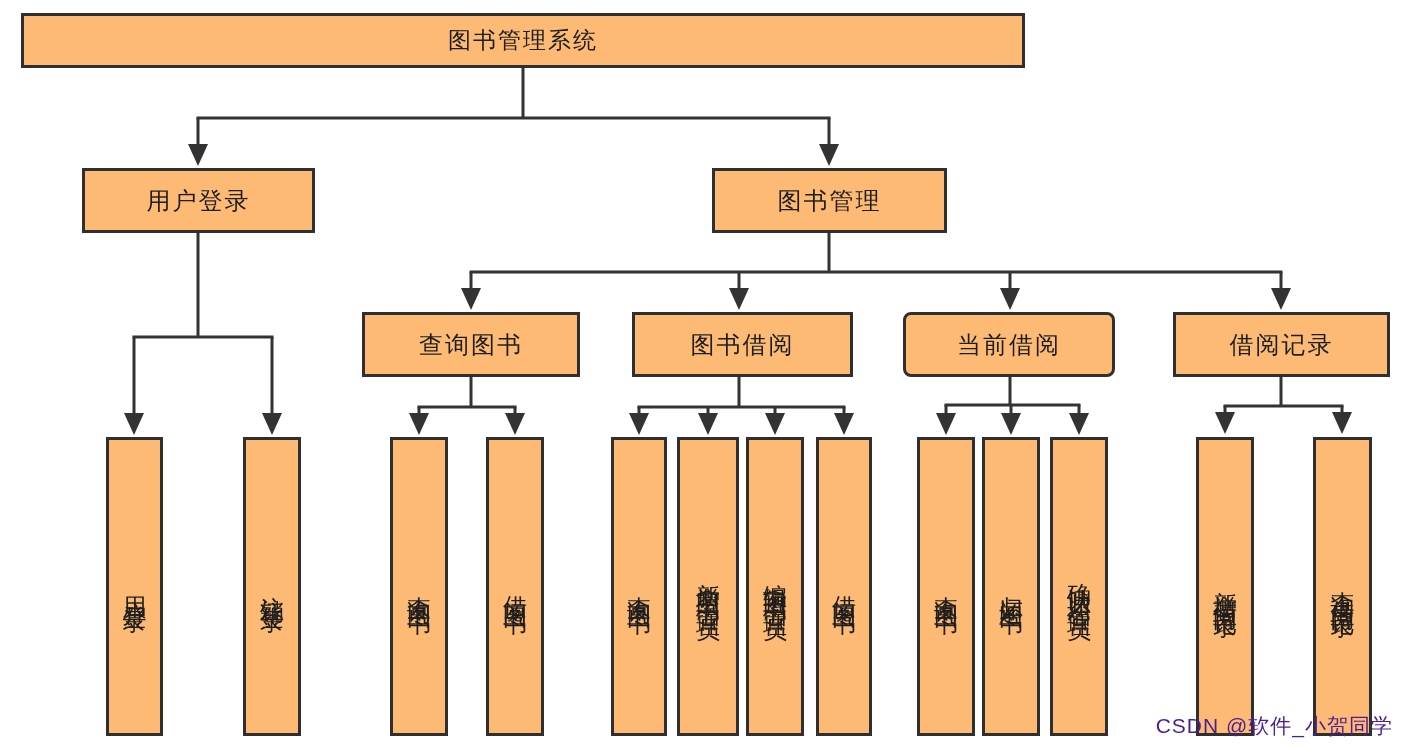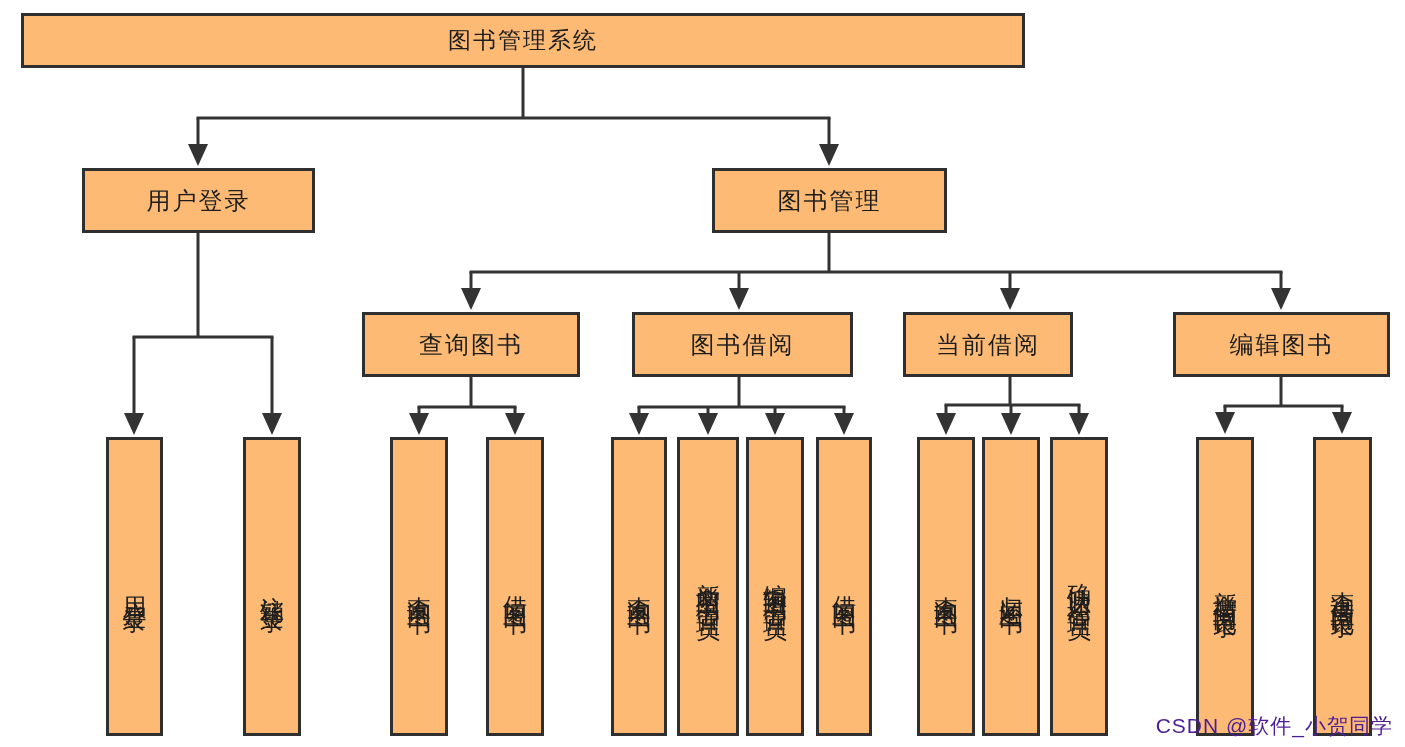--- a/index.html
+++ b/index.html
@@ -87,25 +87,25 @@
   <div class="box hbox" style="left:712px;top:168px;width:235px;height:65px;">
     <span>图书管理</span>
   </div>
 
   <div class="box hbox" style="left:362px;top:312px;width:218px;height:65px;">
     <span>查询图书</span>
   </div>
   <div class="box hbox" style="left:632px;top:312px;width:221px;height:65px;">
     <span>图书借阅</span>
   </div>
-  <div class="box hbox" style="left:903px;top:312px;width:170px;height:65px;">
+  <div class="box hbox" style="left:903px;top:312px;width:212px;height:65px;border-radius:8px;">
     <span>当前借阅</span>
   </div>
   <div class="box hbox" style="left:1173px;top:312px;width:217px;height:65px;">
-    <span>编辑图书</span>
+    <span>借阅记录</span>
   </div>
 
   <div class="box vbox" style="left:106px;top:437px;width:57px;height:299px;">
     <span>用户登录</span>
   </div>
   <div class="box vbox" style="left:243px;top:437px;width:58px;height:299px;">
     <span>注销登录</span>
   </div>
   <div class="box vbox" style="left:390px;top:437px;width:58px;height:299px;">
     <span>查询图书</span>

